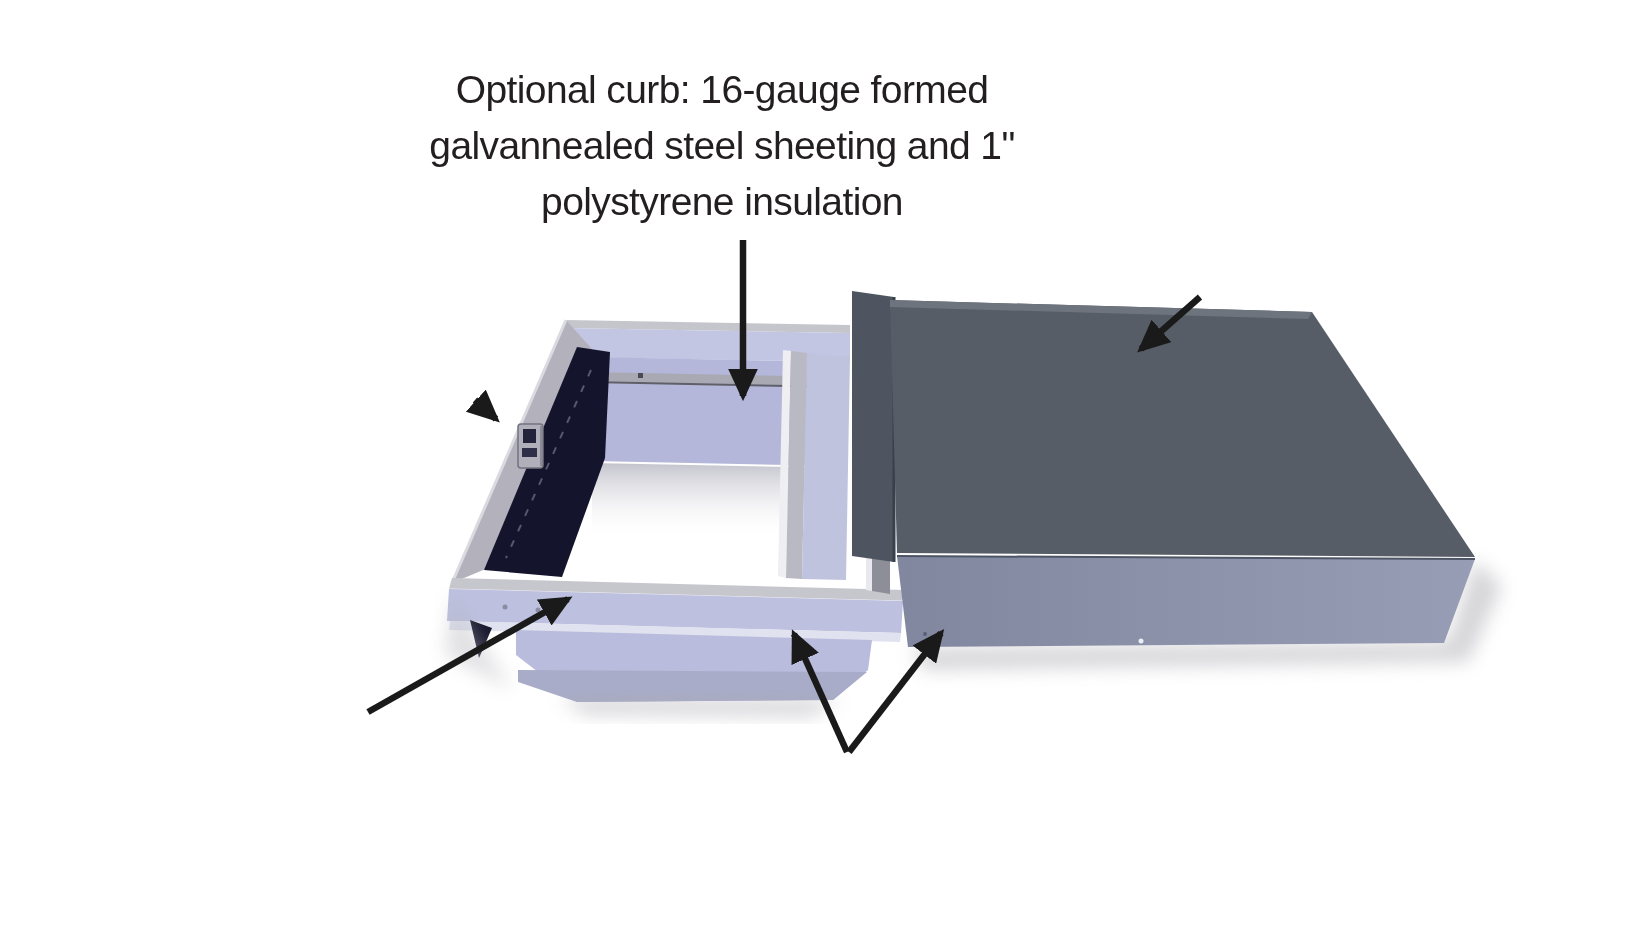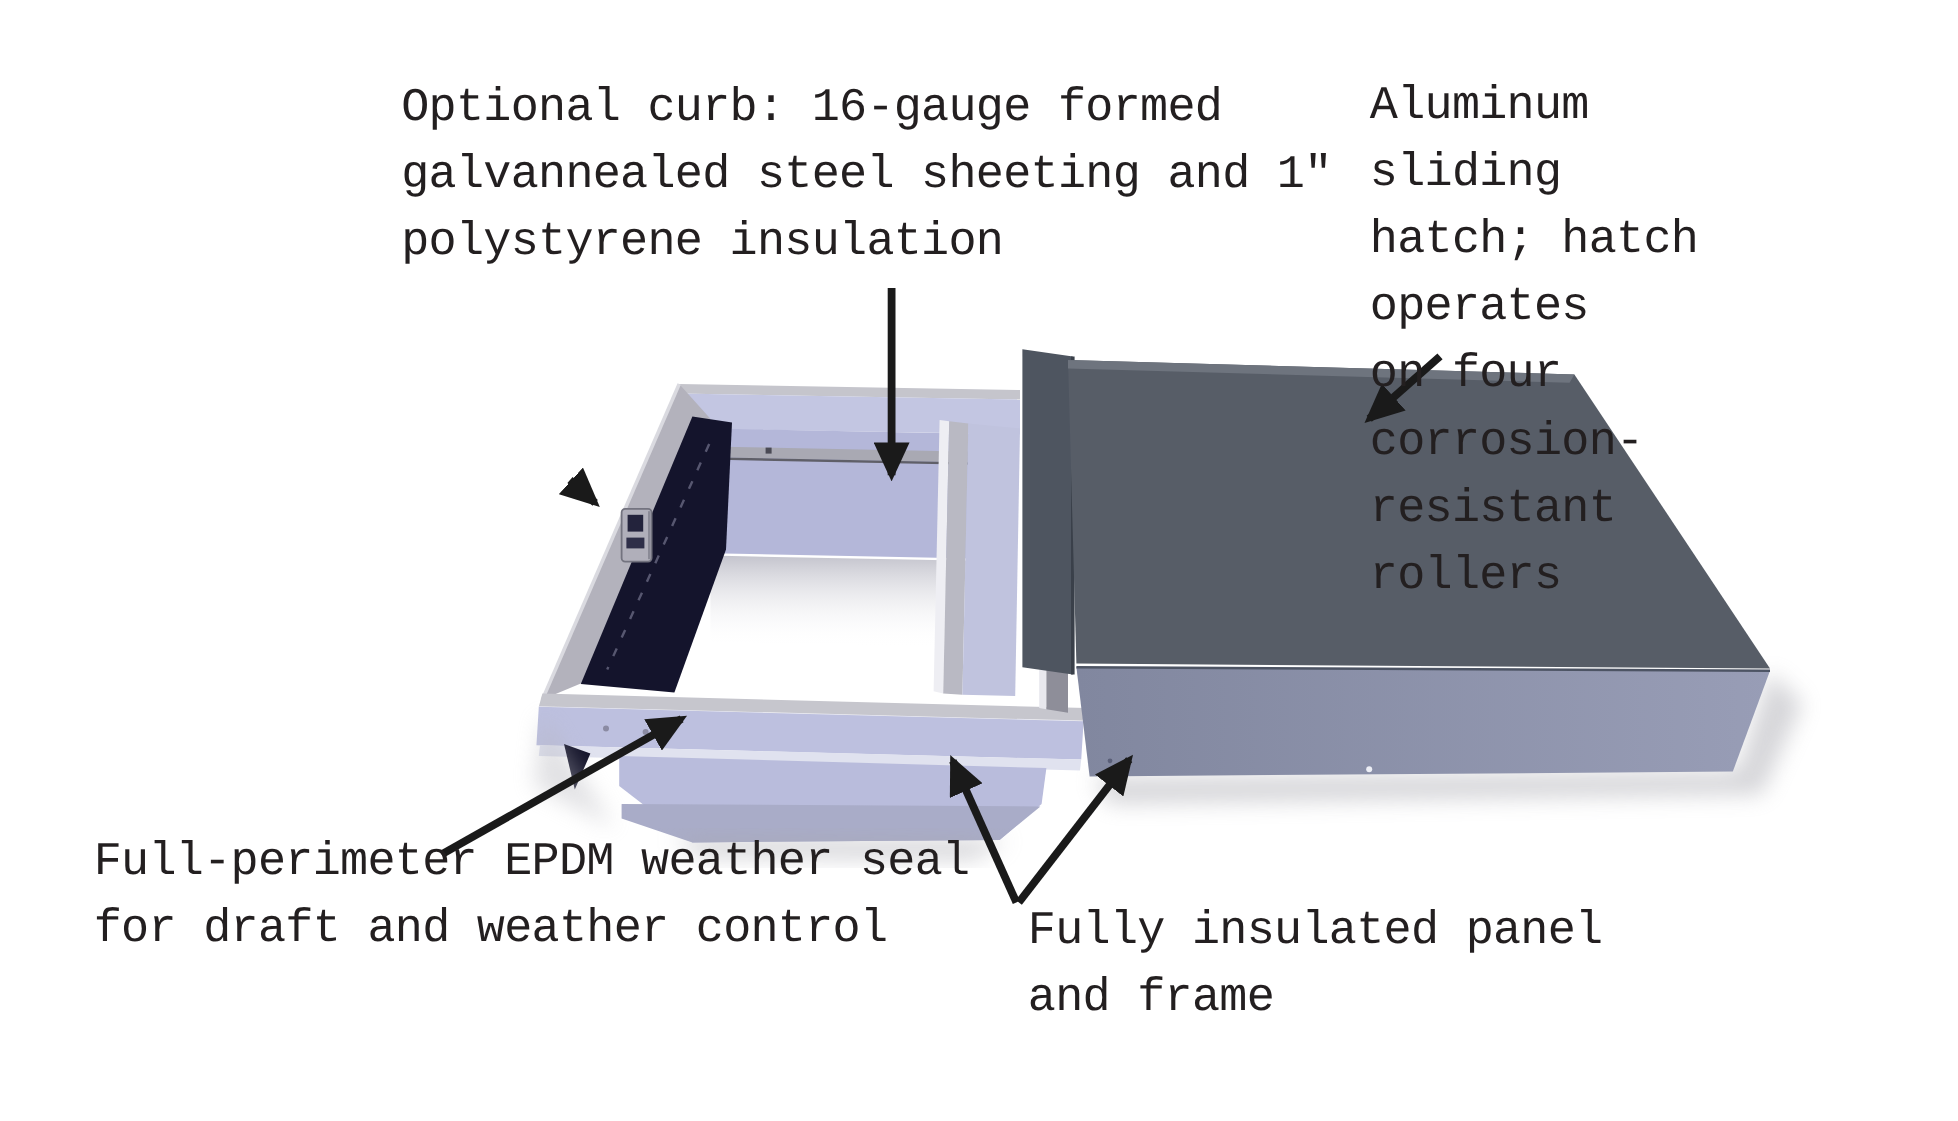--- a/index.html
+++ b/index.html
@@ -8,27 +8,26 @@
     background:#ffffff;
     position:relative;
     overflow:hidden;
     font-family:"Liberation Sans", sans-serif;
   }
   #stage { position:absolute; inset:0; }
   svg#diagram { position:absolute; left:0; top:0; width:1632px; height:934px; }
   .callout {
     position:absolute;
     transform:translateX(-50%);
-    text-align:left;
+    text-align:center;
     font-size:39px;
     line-height:56px;
     letter-spacing:-0.6px;
     color:#231f20;
     white-space:pre-line;
-    font-family:Liberation Mono, monospace;
   }
 </style>
 </head>
 <body>
 
 <div id="stage">
 
 <svg id="diagram" viewBox="0 0 1632 934" xmlns="http://www.w3.org/2000/svg">
   <defs>
     <marker id="ah" markerWidth="5" markerHeight="4.6" refX="4.2" refY="2.3" orient="auto" markerUnits="strokeWidth">
@@ -122,21 +121,14 @@
     <line x1="475" y1="400" x2="496" y2="419" marker-end="url(#ah)"></line>
     <line x1="368" y1="712" x2="568" y2="599" marker-end="url(#ah)"></line>
     <line x1="847" y1="752" x2="794" y2="634" marker-end="url(#ah)"></line>
     <line x1="849" y1="752" x2="941" y2="633" marker-end="url(#ah)"></line>
   </g>
 </svg>
 
 <div class="callout" style="left:722px; top:62px;">Optional curb: 16-gauge formed
 galvannealed steel sheeting and 1"
 polystyrene insulation</div>
-<div class="callout" style="left:1305px; top:60px;">Aluminum sliding
-hatch; hatch operates
-on four corrosion-
-resistant rollers</div>
-<div class="callout" style="left:443px; top:690px;">Full-perimeter EPDM weather seal
-for draft and weather control</div>
-<div class="callout" style="left:1115px; top:748px;">Fully insulated panel and frame</div>
 
 </div>
 
 </body></html>

